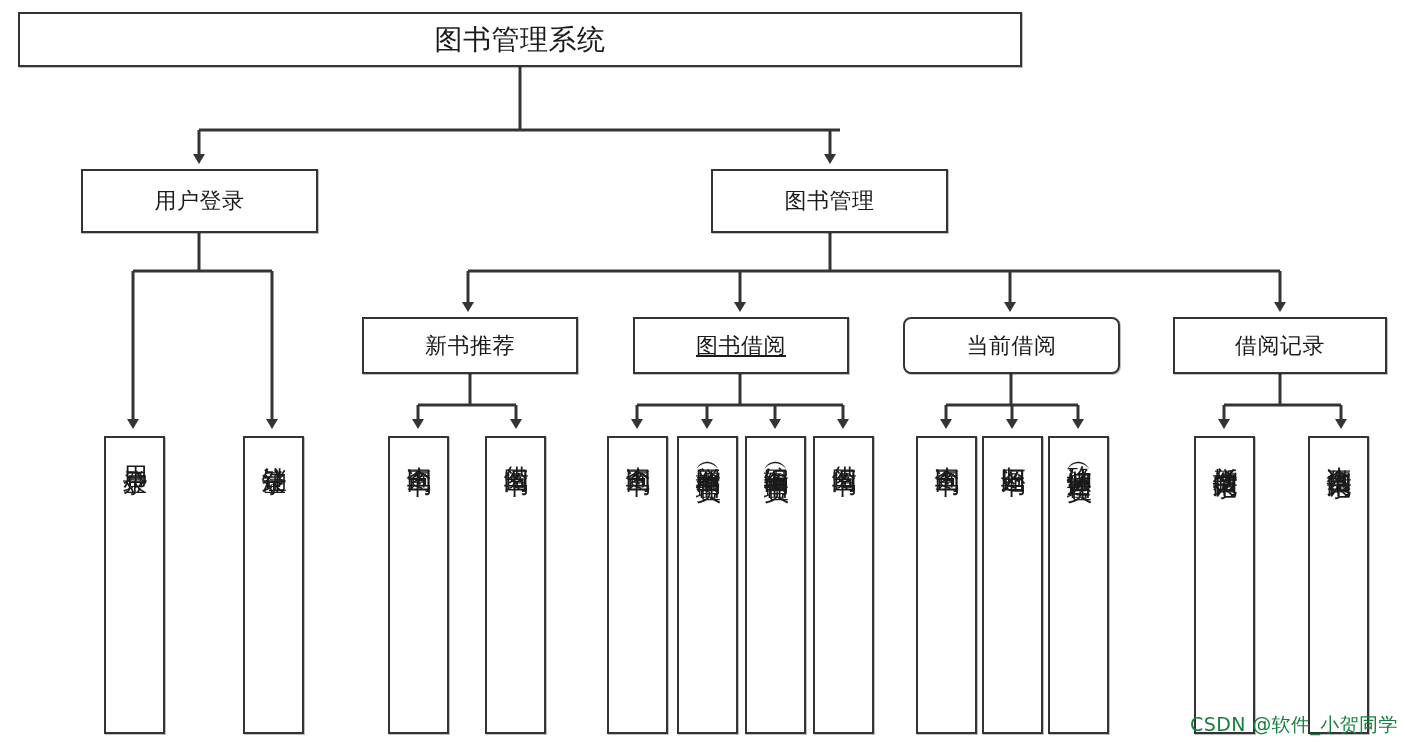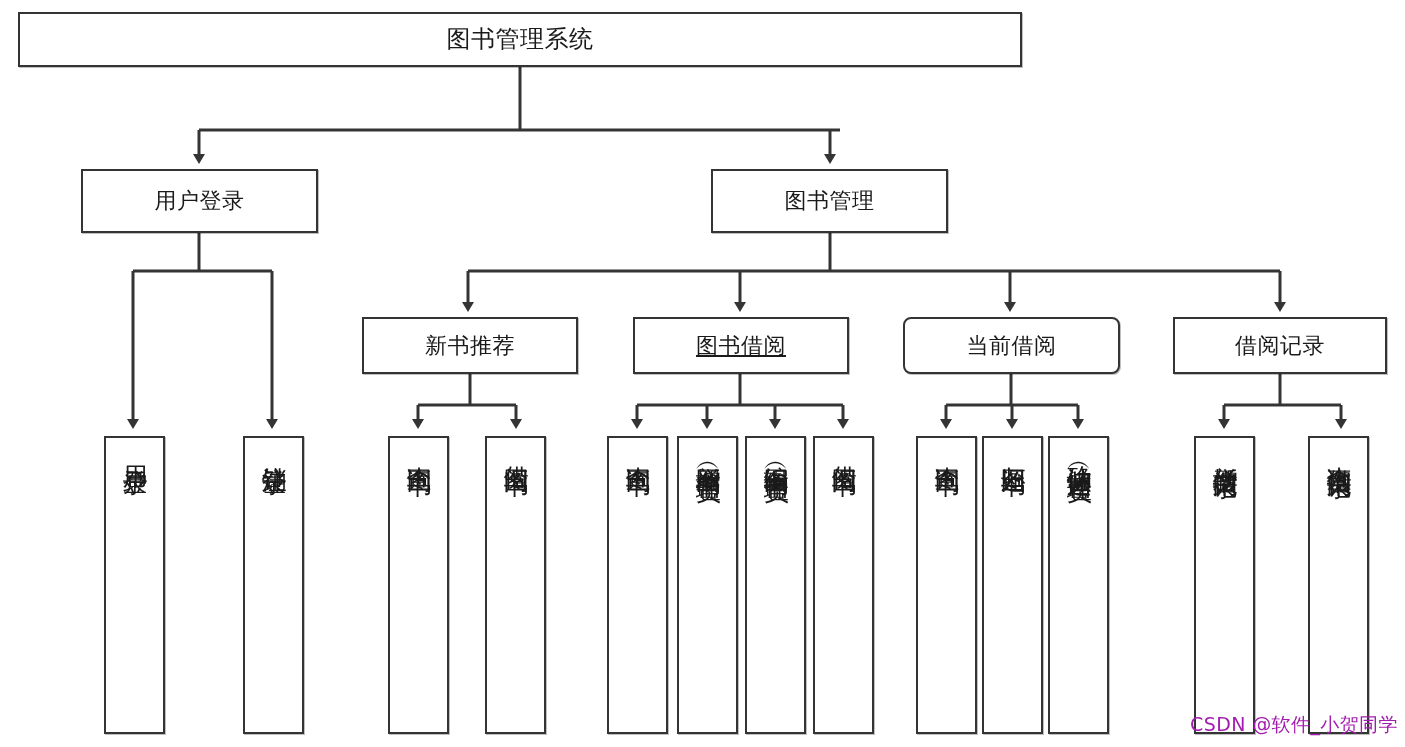--- a/index.html
+++ b/index.html
@@ -42,21 +42,21 @@
     display: block;
     line-height: 1.18;
   }
   
   .node.horiz .label {
     writing-mode: horizontal-tb;
     font-size: 22px;
     letter-spacing: 0.5px;
   }
   .node.root .label {
-    font-size: 24px;
+    font-size: 28px;
   }
   
   .node.vert {
     padding: 8px 0 0 0;
     align-items: flex-start;
     justify-content: center;
   }
   .node.vert .label {
     writing-mode: vertical-rl;
     text-orientation: upright;
@@ -65,21 +65,21 @@
     letter-spacing: 2px;
     white-space: nowrap;
     height: auto;
     max-height: 282px;
   }
   .watermark {
     position: absolute;
     left: 1190px;
     top: 712px;
     font-size: 19px;
-    color: #a21caf;
+    color: #15803d;
     white-space: nowrap;
     letter-spacing: 0.4px;
     font-family: "DejaVu Sans", "Liberation Sans", sans-serif;
   }
 </style>
 </head>
 <body>
 
 <div id="diagram-root">
 

